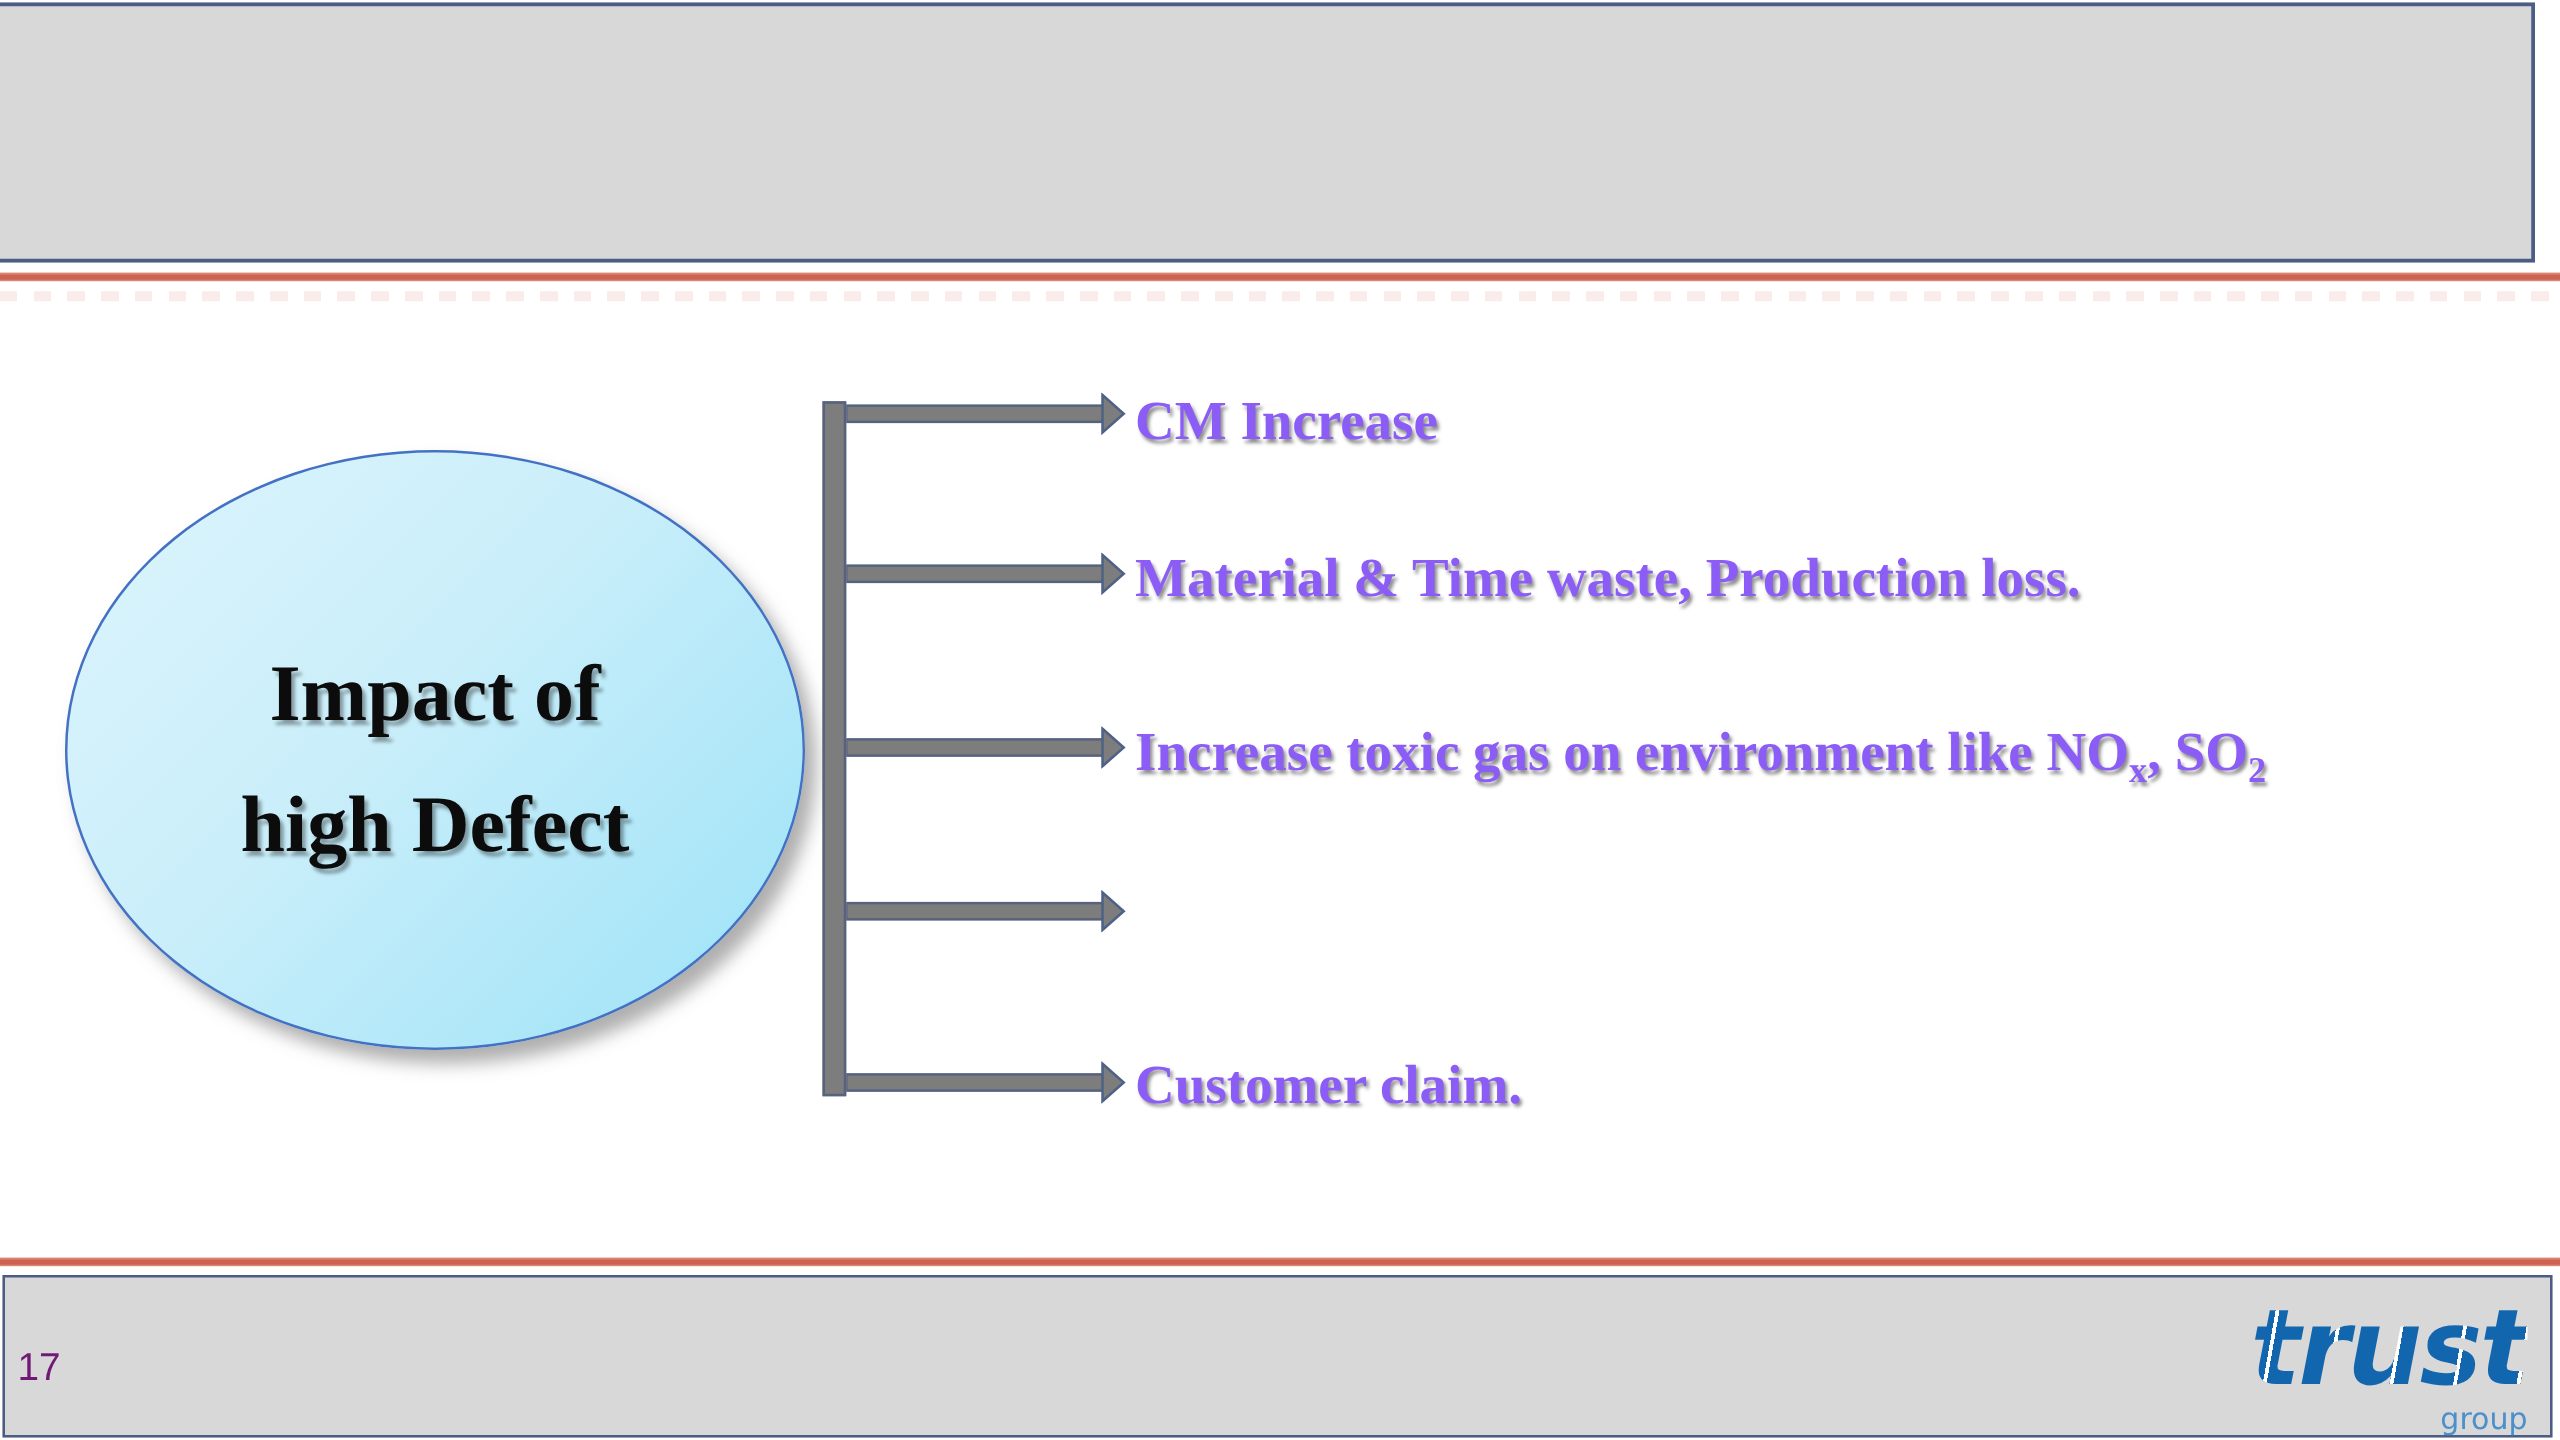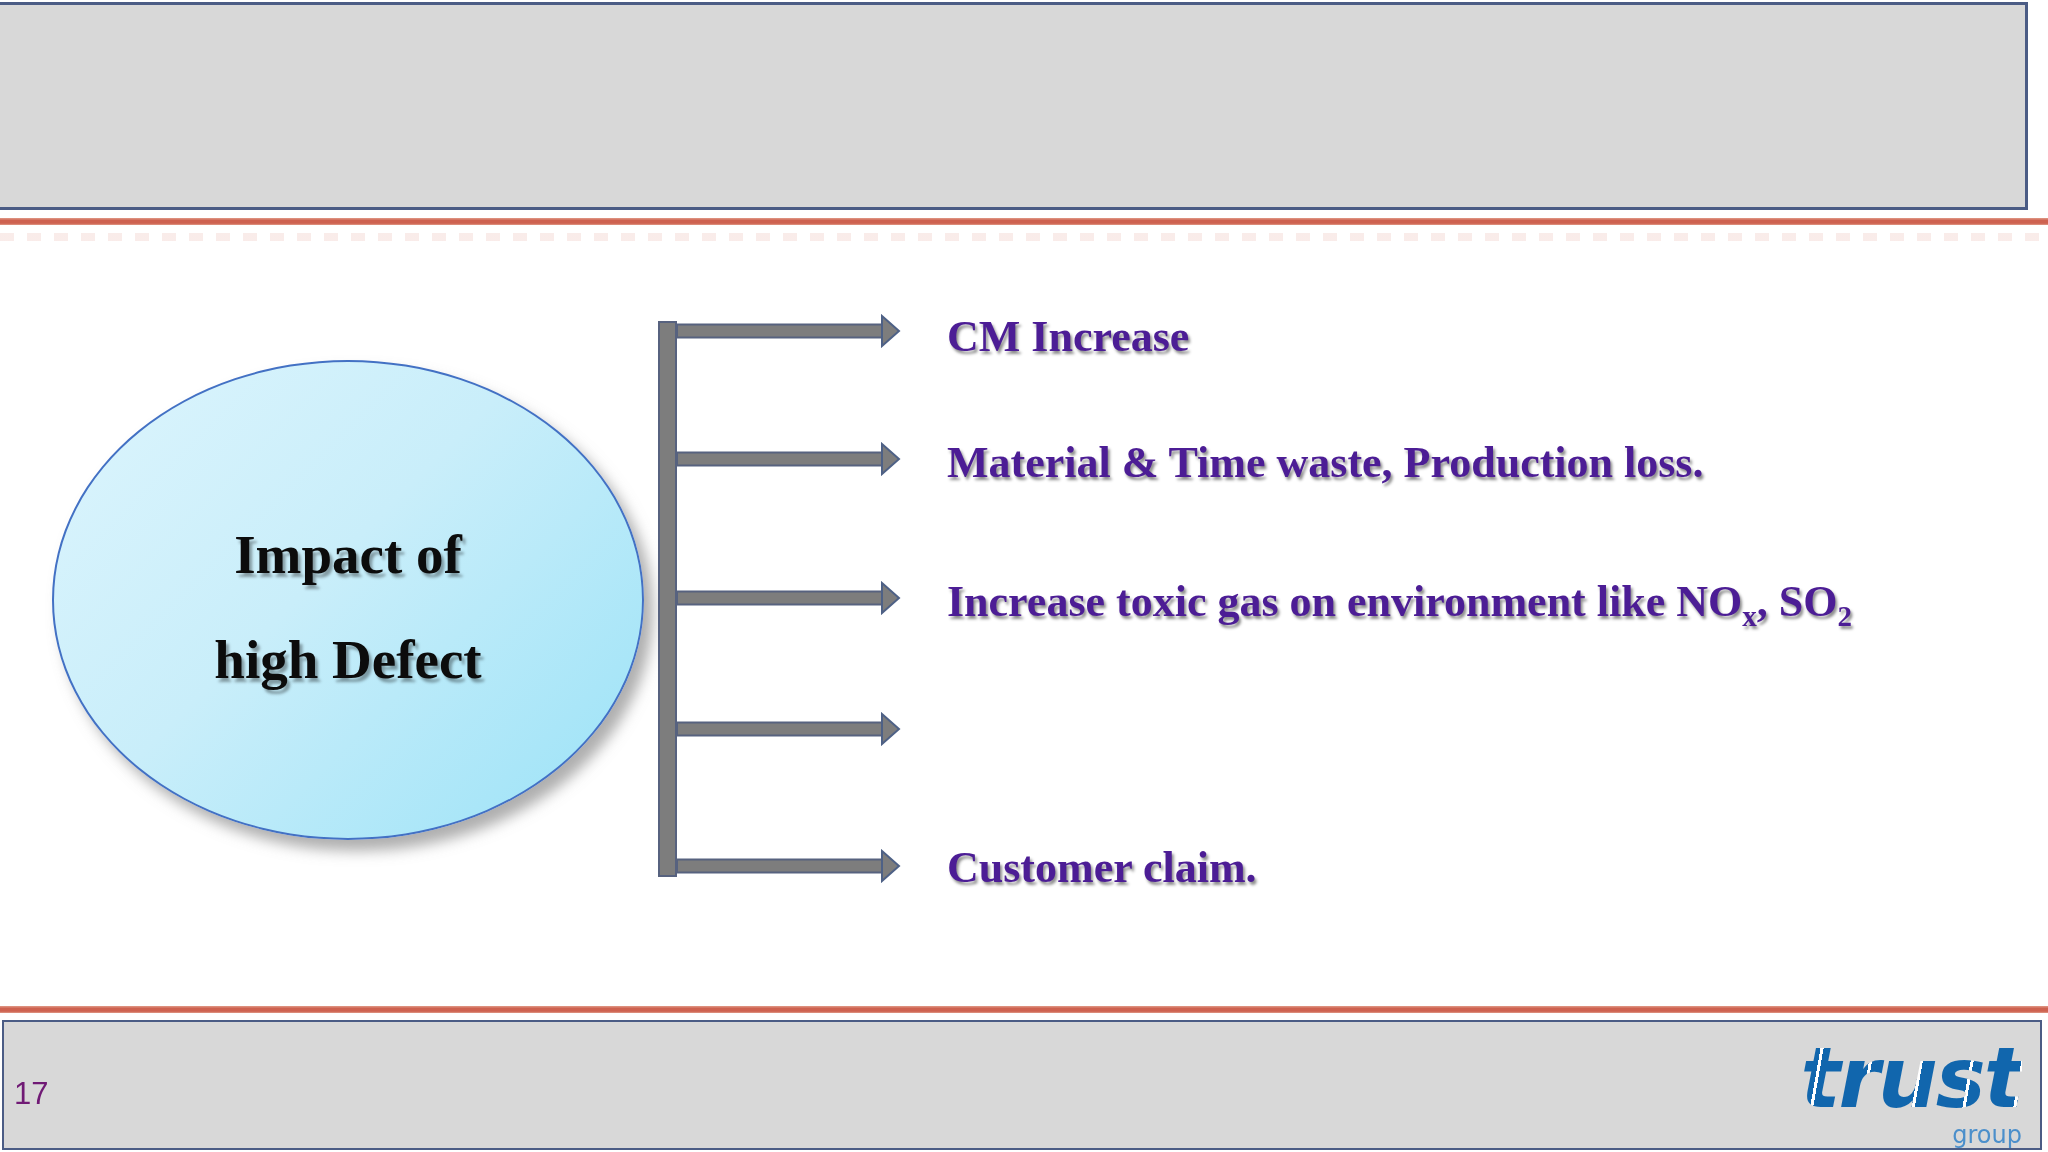--- a/index.html
+++ b/index.html
@@ -38,37 +38,37 @@
     position:absolute;left:52px;top:360px;width:592px;height:480px;
     border-radius:50%;
     border:2px solid #4371c4;
     background:linear-gradient(135deg,#ddf5fd 0%,#c9eefa 45%,#9ae2f7 100%);
     box-shadow:9px 11px 14px rgba(110,110,110,0.55);
     box-sizing:border-box;
   }
   .ellipse-title{
     position:absolute;left:0;top:140px;width:100%;
     text-align:center;
-    font-weight:700;font-size:55px;line-height:105px;
+    font-weight:700;font-size:64px;line-height:105px;
     color:#0c0c0c;
     text-shadow:3px 4px 3px rgba(0,0,0,0.35);
   }
 
   
   .trunk{
     position:absolute;left:658px;top:321px;width:19px;height:556px;
     background:#7d7d7d;border:2px solid #57627f;box-sizing:border-box;
   }
   .arrow{position:absolute;left:677px;width:224px;height:34px;}
 
   
   .impact-label{
-    position:absolute;left:947px;
+    position:absolute;left:908px;
     font-weight:700;font-size:44px;line-height:56px;
-    color:#4c1d95;white-space:nowrap;
+    color:#8b5cf6;white-space:nowrap;
     text-shadow:2px 3px 3px rgba(0,0,0,0.45);
   }
   .impact-label sub{font-size:29px;line-height:0;}
 
   
   .page-number{
     position:absolute;left:14px;top:1076px;
     font-family:"Liberation Sans", sans-serif;
     font-size:31px;color:#701a75;
   }

